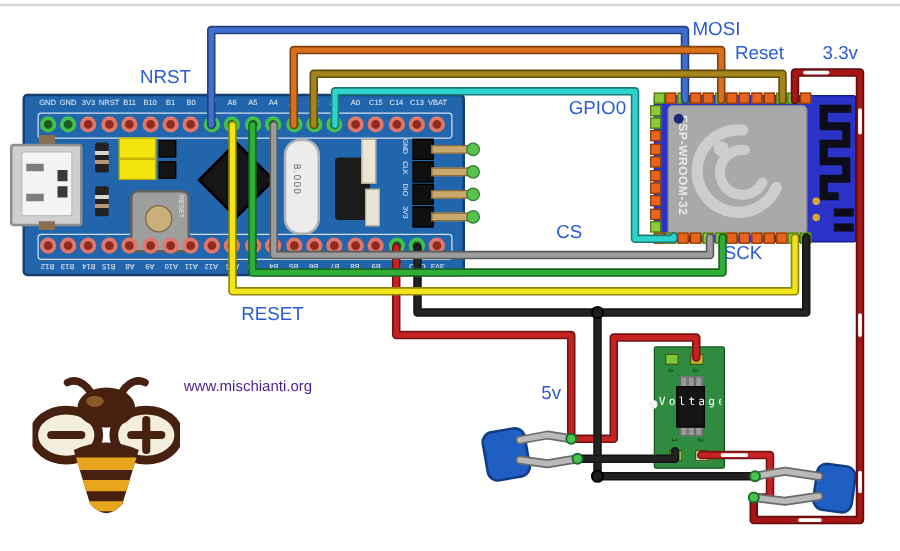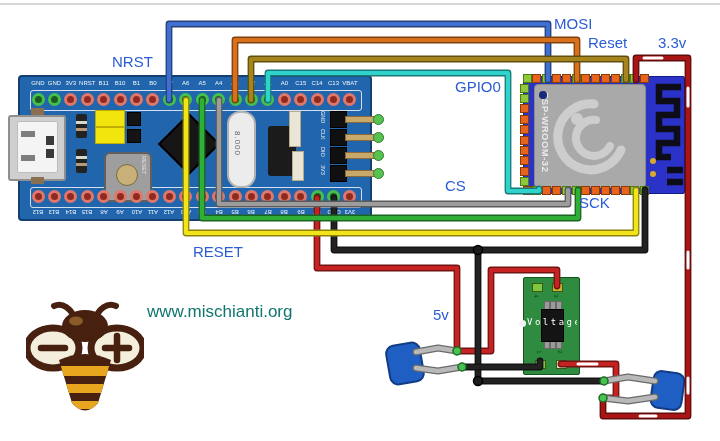--- a/index.html
+++ b/index.html
@@ -31,21 +31,21 @@
   #reg-dot{left:519px;top:320px;width:7px;height:7px;border-radius:50%;background:#f2f2f2}
   
   .cap{position:absolute;background:#1f5ec2;border:2px solid #123c85;border-radius:9px}
   
   .resistor{position:absolute;width:11px;height:24px;border-radius:2px;
             background:linear-gradient(#222 28%,#d8d8c8 28% 42%,#222 42% 58%,#b89a7a 58% 72%,#222 72%)}
   .jumper{position:absolute;width:28px;height:15px;background:#f2e50e;border:1px solid #bfae00}
   .jblock{position:absolute;width:12px;height:12px;background:#141414;border:1px solid #000}
   
   .siglabel{position:absolute;font-size:15px;color:#2a5cd6;white-space:nowrap;z-index:8}
-  #watermark{left:147px;top:302px;font-size:17px;color:#0f766e;z-index:8}
+  #watermark{left:147px;top:302px;font-size:12px;color:#4c1d95;z-index:8}
   
   #note{left:150px;top:323px;width:202px;height:89px;background:#f7d8a1;z-index:7;
         clip-path:polygon(0 0,calc(100% - 18px) 0,100% 18px,100% 100%,0 100%)}
   #note-fold{right:0;top:0;width:0;height:0;border-bottom:18px solid #e9a93e;border-right:18px solid transparent}
   #note-strip{left:0;right:0;bottom:0;height:13px;background:#f1b64f}
   .note-line{position:absolute;left:14px;font-size:21px;color:#8f8f8f;white-space:nowrap}
   #overlay{position:absolute;left:0;top:0;z-index:5;pointer-events:none}
   #bee{position:absolute;left:26px;top:300px;z-index:7}
   #topline{left:0;top:3px;width:720px;height:1.5px;background:#d7d7d7}
 </style>

